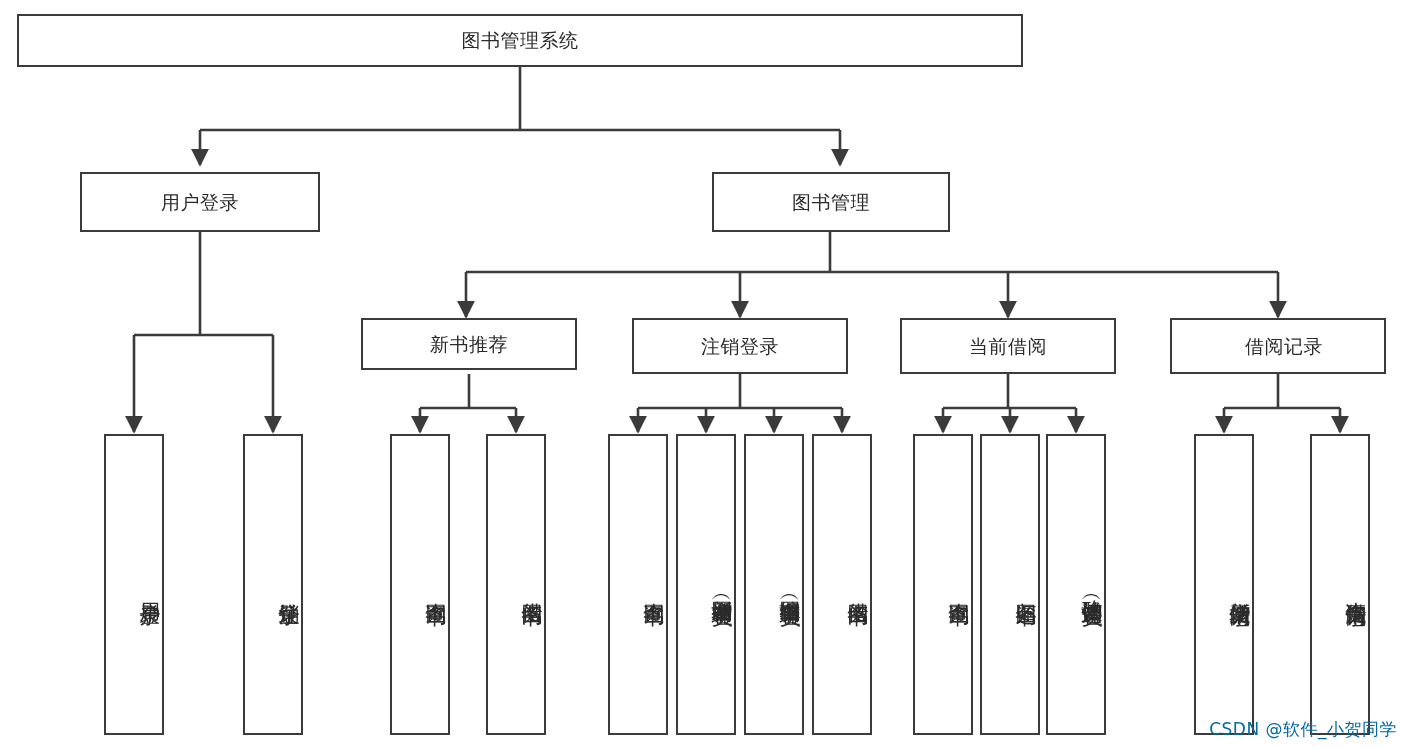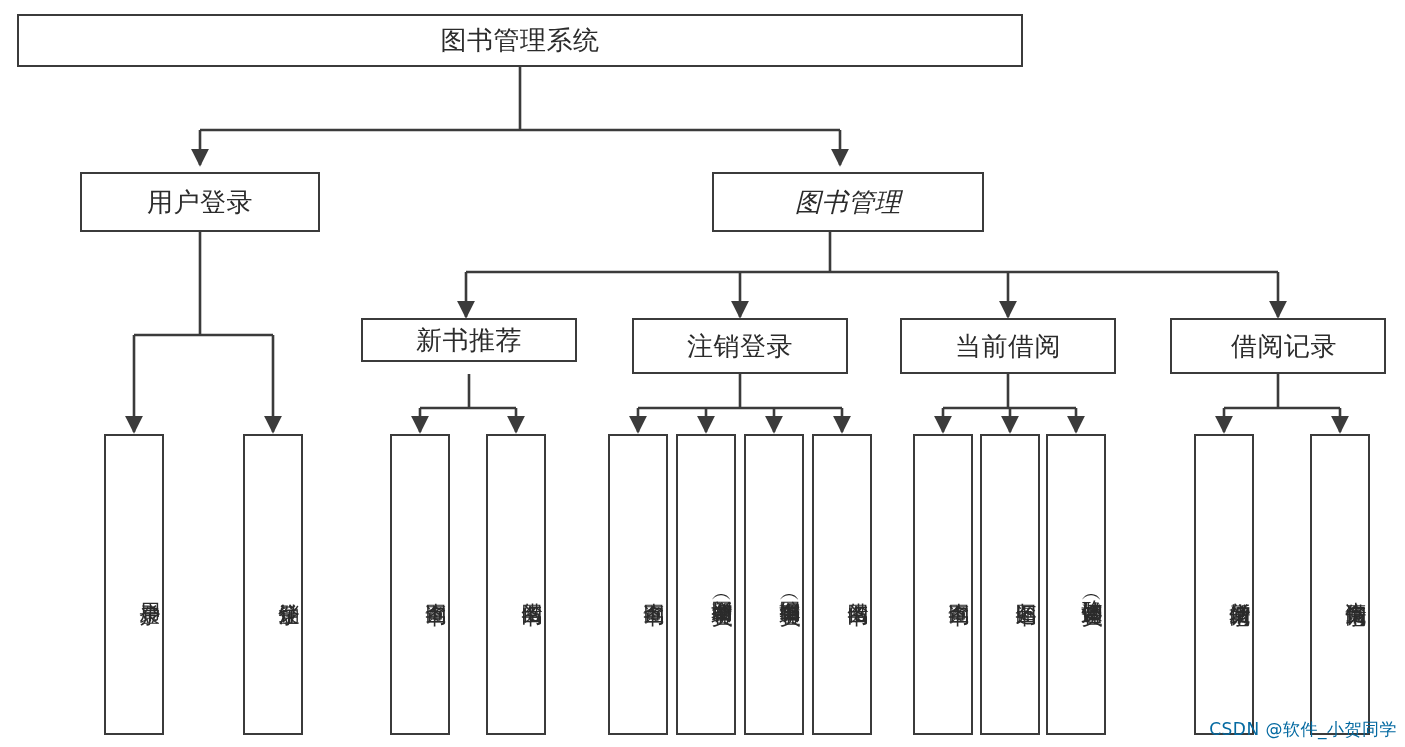--- a/index.html
+++ b/index.html
@@ -32,21 +32,21 @@
     border: 2px solid #3b3b3b;
     background: #ffffff;
     display: flex;
     align-items: center;
     justify-content: center;
     color: #2b2b2b;
     line-height: 1.18;
     text-align: center;
   }
   .node.horiz {
-    font-size: 26px;
+    font-size: 19px;
     letter-spacing: 0.5px;
   }
   .node.vert {
     writing-mode: vertical-rl;
     text-orientation: upright;
     font-size: 21px;
     letter-spacing: 1px;
     align-items: flex-start;
     justify-content: center;
     padding-top: 6px;
@@ -120,25 +120,25 @@
     </g>
   </svg>
 
   <div class="node horiz" style="left:17px; top:14px; width:1006px; height:53px;">
     <span>图书管理系统</span>
   </div>
 
   <div class="node horiz" style="left:80px; top:172px; width:240px; height:60px;">
     <span>用户登录</span>
   </div>
-  <div class="node horiz" style="left:712px; top:172px; width:272px; height:60px;font-style:italic;">
+  <div class="node horiz" style="left:712px; top:172px; width:238px; height:60px;">
     <span>图书管理</span>
   </div>
 
-  <div class="node horiz" style="left:361px; top:318px; width:216px; height:44px;">
+  <div class="node horiz" style="left:361px; top:318px; width:216px; height:52px;">
     <span>新书推荐</span>
   </div>
   <div class="node horiz" style="left:632px; top:318px; width:216px; height:56px;">
     <span>注销登录</span>
   </div>
   <div class="node horiz" style="left:900px; top:318px; width:216px; height:56px;">
     <span>当前借阅</span>
   </div>
   <div class="node horiz" style="left:1170px; top:318px; width:216px; height:56px;padding-left:12px;">
     <span>借阅记录</span>

